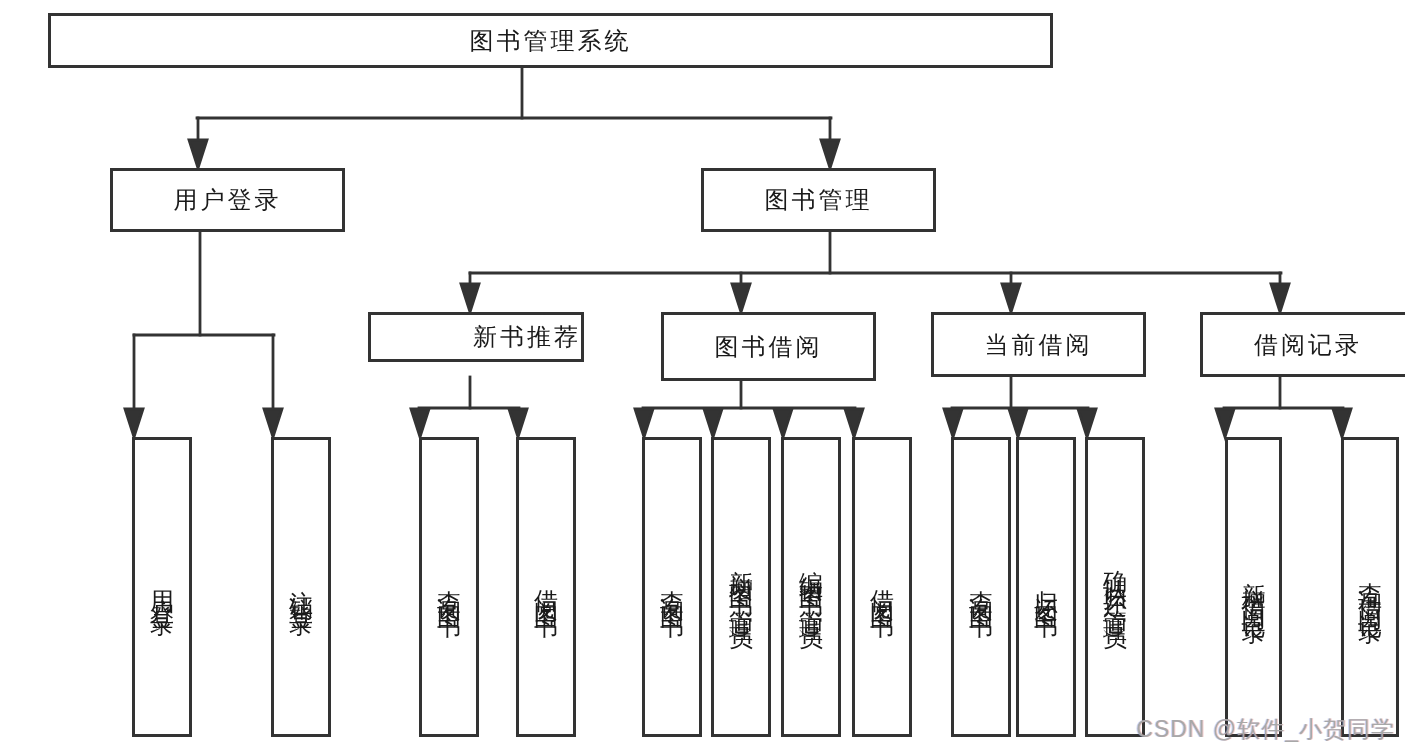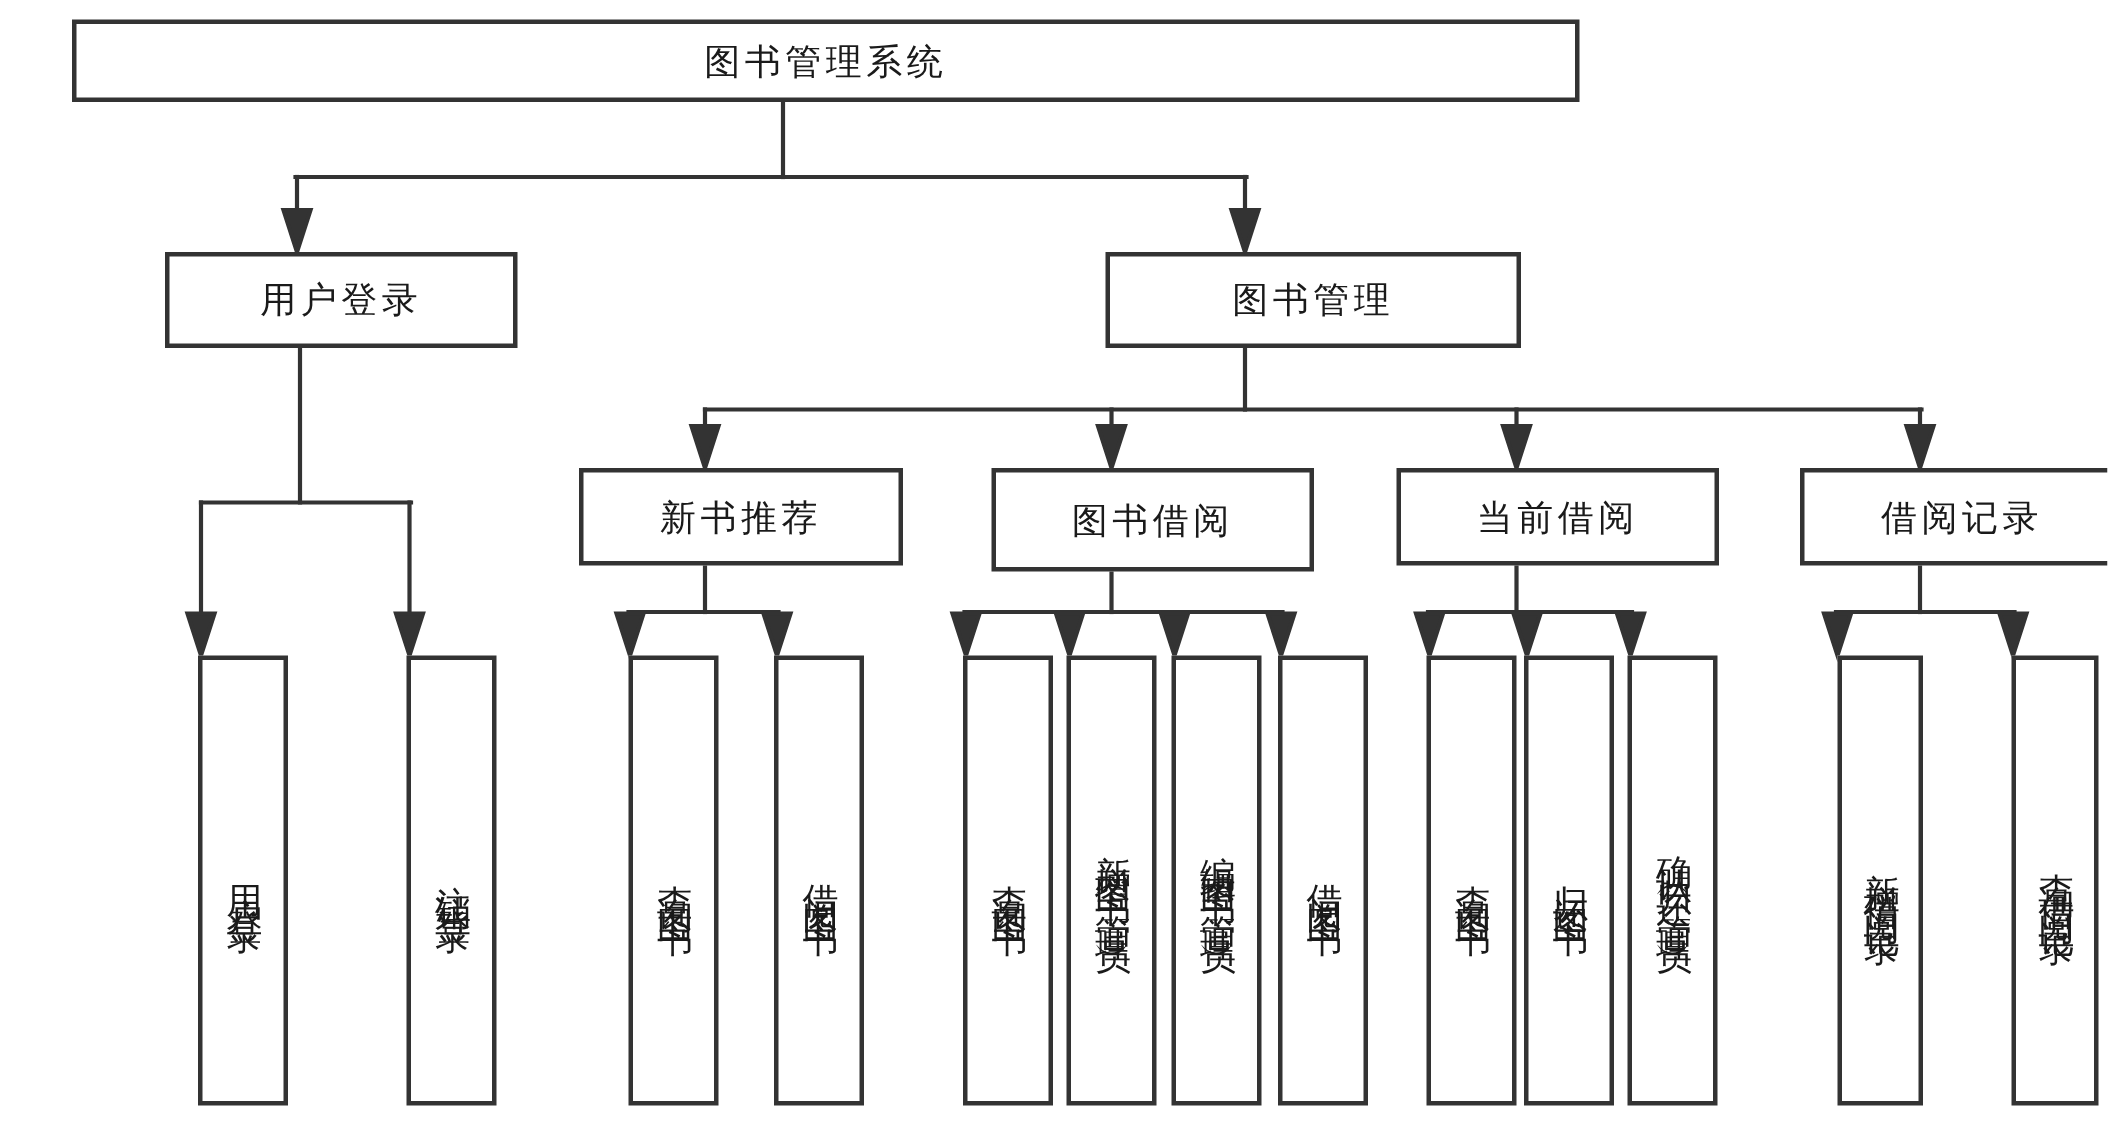--- a/index.html
+++ b/index.html
@@ -38,22 +38,22 @@
     writing-mode: vertical-rl;
     text-orientation: mixed;
     font-size: 24px;
     letter-spacing: 8px;
     line-height: 1;
     color: #1a1a1a;
   }
   
   #n-root          { left: 20px;   top: 13px;  width: 1005px; height: 55px; }
   #n-user-login    { left: 82px;   top: 168px; width: 235px;  height: 64px; }
-  #n-book-mgmt     { left: 709px;  top: 168px; width: 277px;  height: 64px; }
-  #n-new-books     { left: 358px;  top: 312px; width: 216px;  height: 65px; }
+  #n-book-mgmt     { left: 673px;  top: 168px; width: 235px;  height: 64px; }
+  #n-new-books     { left: 340px;  top: 312px; width: 216px;  height: 50px; justify-content: flex-end; }
   #n-book-borrow   { left: 633px;  top: 312px; width: 215px;  height: 69px; }
   #n-current       { left: 903px;  top: 312px; width: 215px;  height: 65px; }
   #n-records       { left: 1172px; top: 312px; width: 216px;  height: 65px; }
   .leaf { top: 437px; width: 60px; height: 300px; }
   #l-login        { left: 104px; }
   #l-logout       { left: 243px; }
   #l-query-a      { left: 391px; }
   #l-borrow-a     { left: 488px; }
   #l-query-b      { left: 614px; }
   #l-add-book     { left: 683px; }
@@ -209,13 +209,14 @@
     <span class="vtext">确认归还（管理员）</span>
   </div>
 
   <div class="node leaf" id="l-add-record">
     <span class="vtext">新增借阅记录</span>
   </div>
   <div class="node leaf" id="l-query-record">
     <span class="vtext">查询借阅记录</span>
   </div>
 
+  <div id="watermark">CSDN @软件_小贺同学</div>
 </div>
 
 </body></html>

